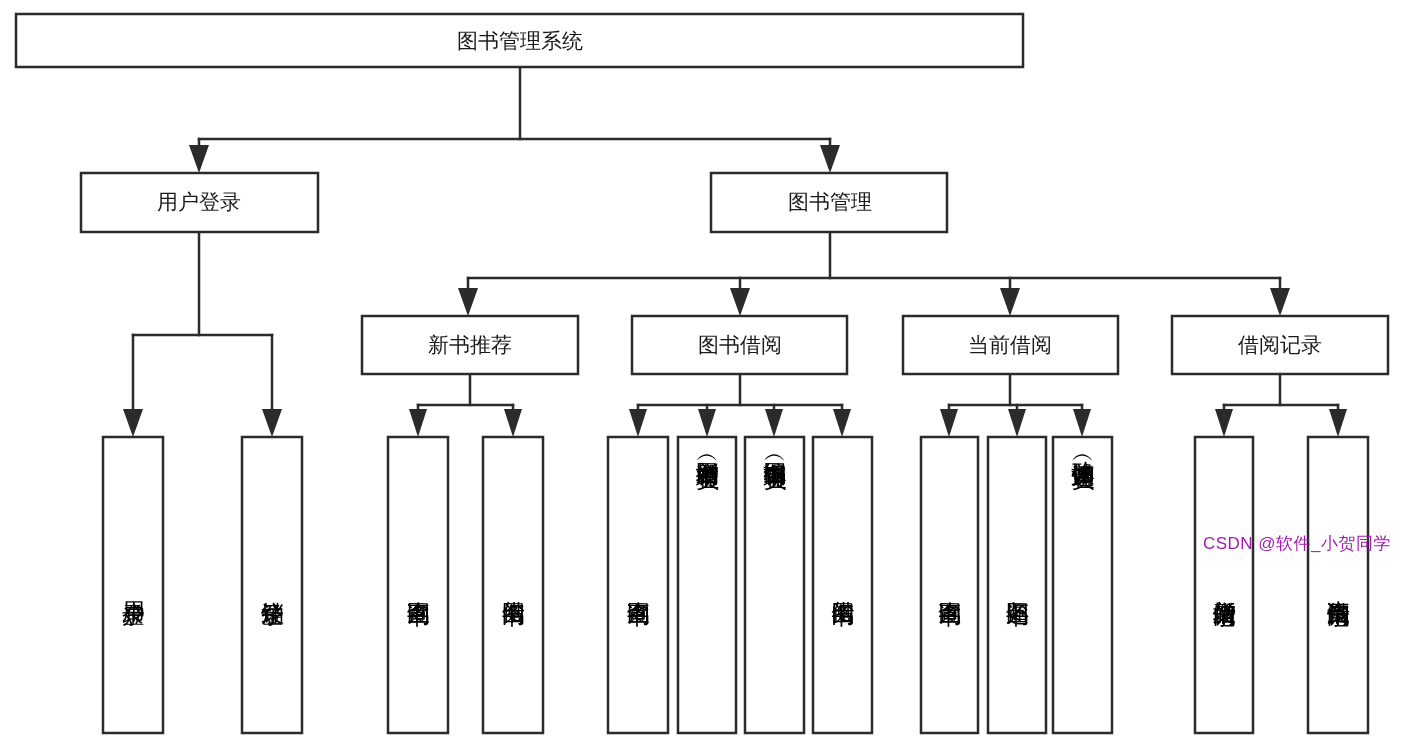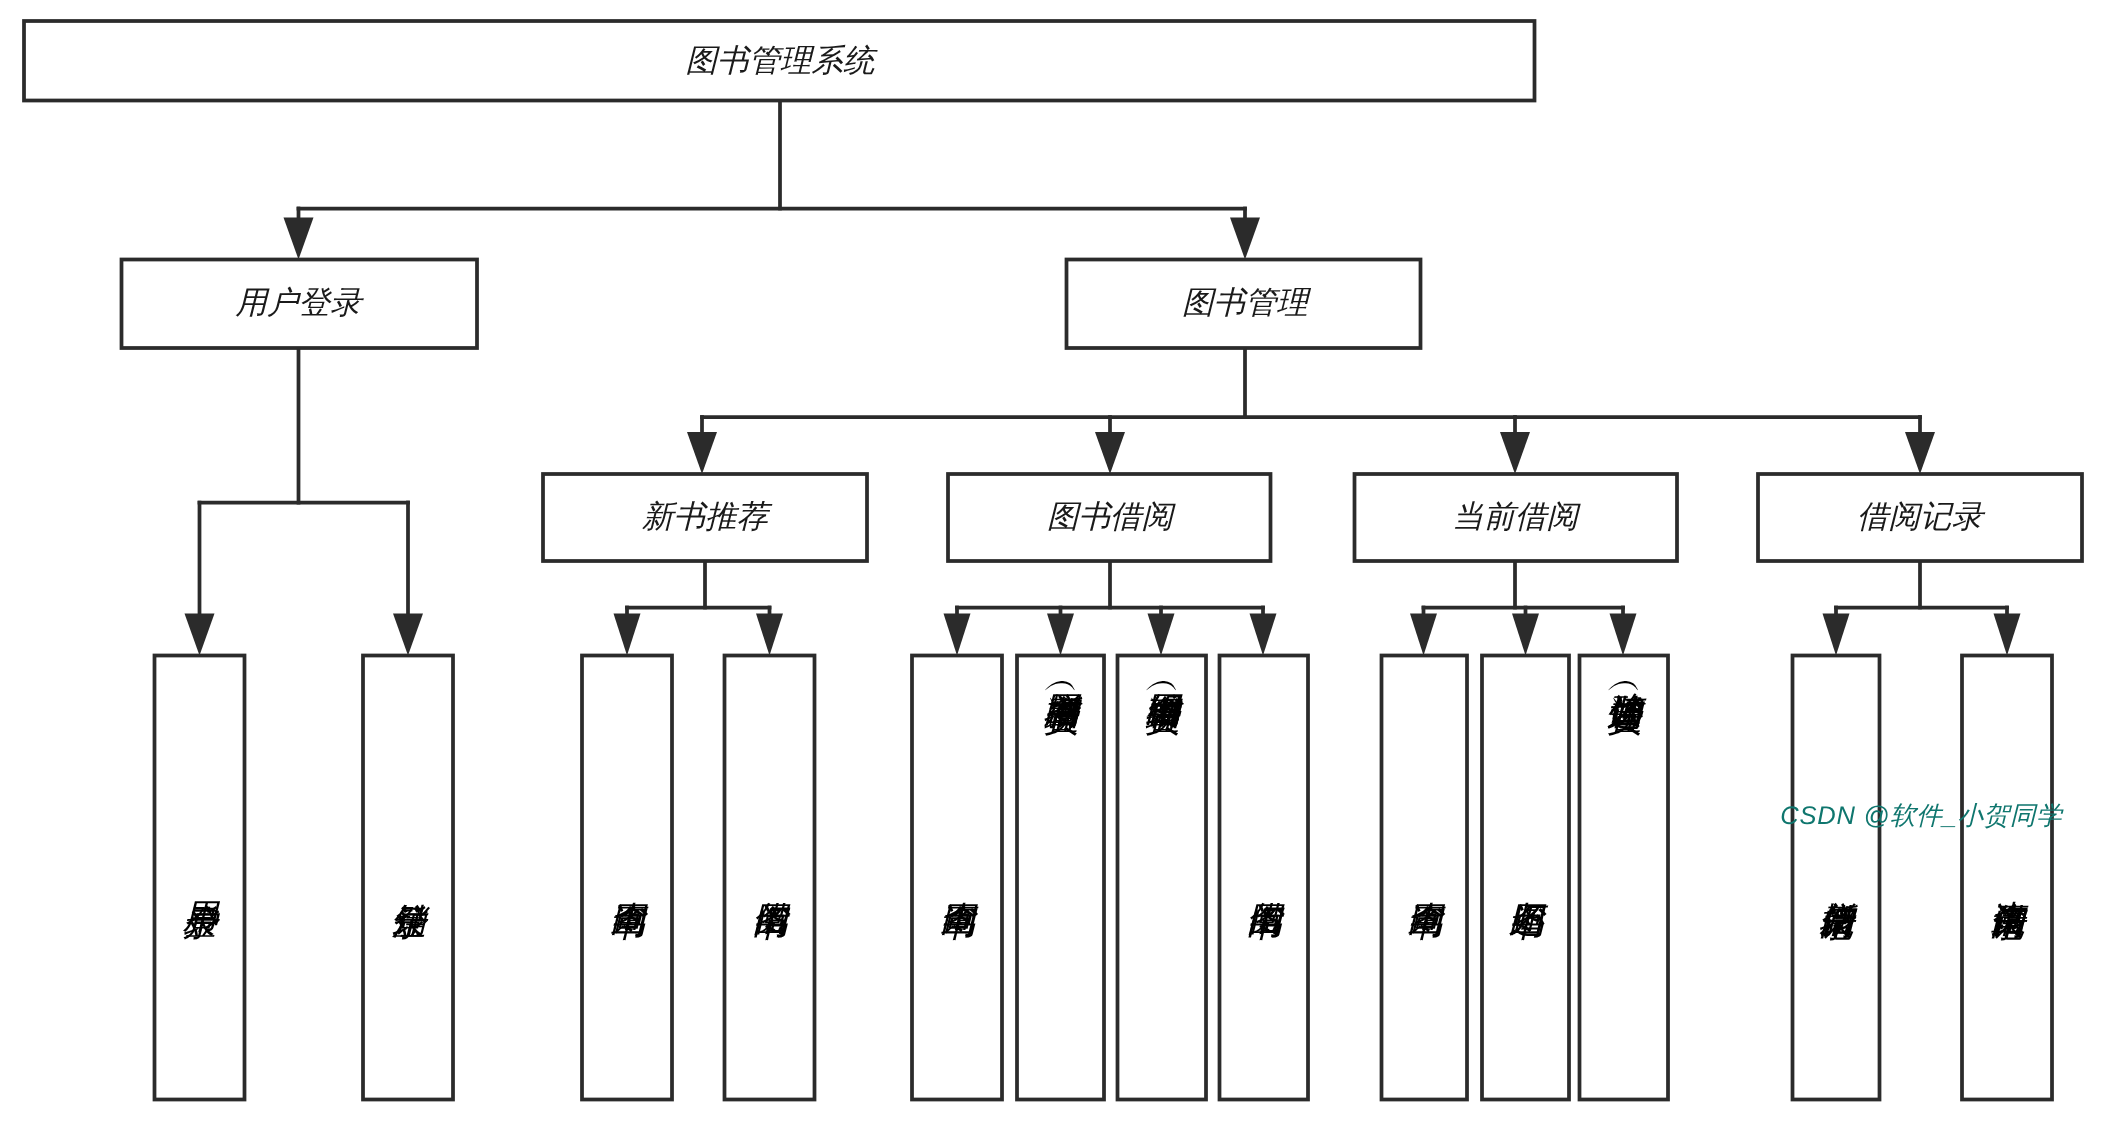--- a/index.html
+++ b/index.html
@@ -11,21 +11,20 @@
     width: 1405px;
     height: 747px;
     font-family: "Liberation Sans", "DejaVu Sans", sans-serif;
     overflow: hidden;
     position: relative;
   }
   #diagram-root {
     position: relative;
     width: 1405px;
     height: 562px;
-    font-style: italic;
   }
   svg#diagram-svg {
     position: absolute;
     top: 0;
     left: 0;
     width: 1405px;
     height: 747px;
   }
   .node-box {
     fill: #ffffff;
@@ -67,25 +66,25 @@
     display: flex;
     justify-content: center;
     align-items: flex-start;
     pointer-events: none;
   }
   .leaf-text-wrap.centered {
     align-items: center;
   }
   #watermark {
     position: absolute;
-    right: 30px;
+    right: 14px;
     bottom: 7px;
     font-family: "Liberation Sans", "DejaVu Sans", sans-serif;
     font-size: 17px;
-    color: #0f766e;
+    color: #a21caf;
     letter-spacing: 0.5px;
     white-space: nowrap;
     user-select: none;
   }
 </style>
 </head>
 <body>
 
 <div id="diagram-root">
 

